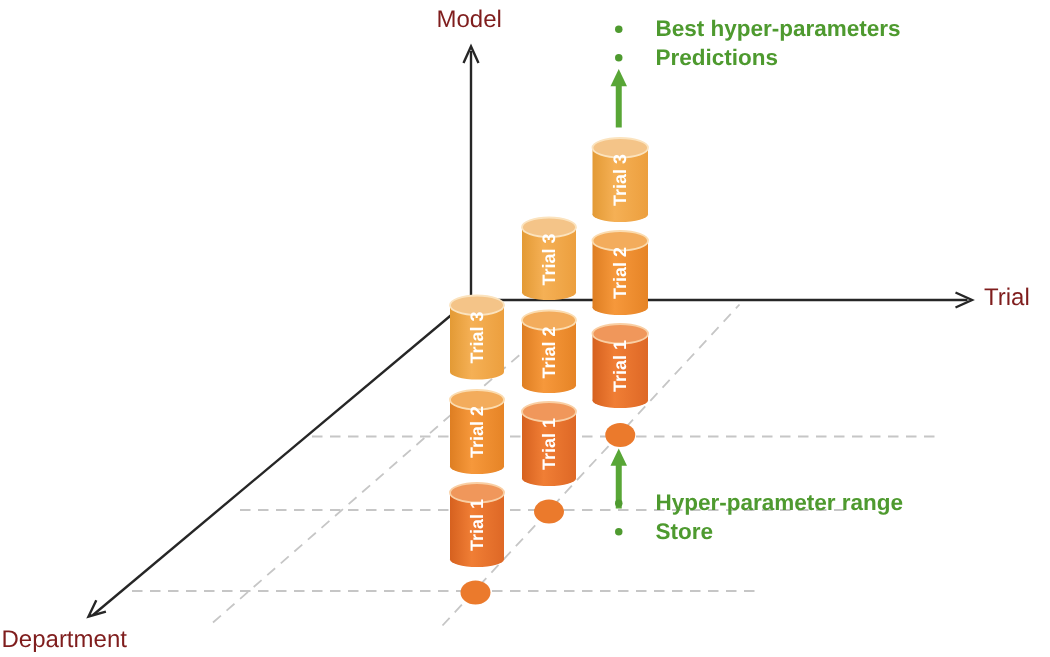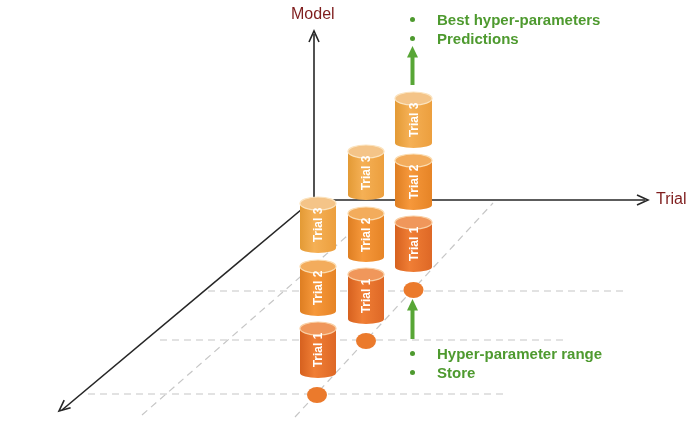--- a/index.html
+++ b/index.html
@@ -138,33 +138,34 @@
       </g>
       <g>
         <line x1="412.5" y1="339" x2="412.5" y2="309" stroke="#58A636" stroke-width="4"></line>
         <polygon points="412.5,299 407,310.5 418,310.5" fill="#58A636"></polygon>
       </g>
     </g>
   </svg>
 
   <div class="axis-label" style="left:291px;top:5px;">Model</div>
   <div class="axis-label" style="left:656px;top:190px;">Trial</div>
+  <div class="axis-label" style="left:1px;top:418px;">Department</div>
 
   <div class="bullets" style="left:410px;top:10px;">
     <div class="bullet-row">
       <span class="bdot"></span>
       <span class="btext">Best hyper-parameters</span>
     </div>
     <div class="bullet-row">
       <span class="bdot"></span>
       <span class="btext">Predictions</span>
     </div>
   </div>
 
-  <div class="bullets" style="left:410px;top:344px;">
+  <div class="bullets" style="left:410px;top:326px;">
     <div class="bullet-row">
       <span class="bdot"></span>
       <span class="btext">Hyper-parameter range</span>
     </div>
     <div class="bullet-row">
       <span class="bdot"></span>
       <span class="btext">Store</span>
     </div>
   </div>
 

